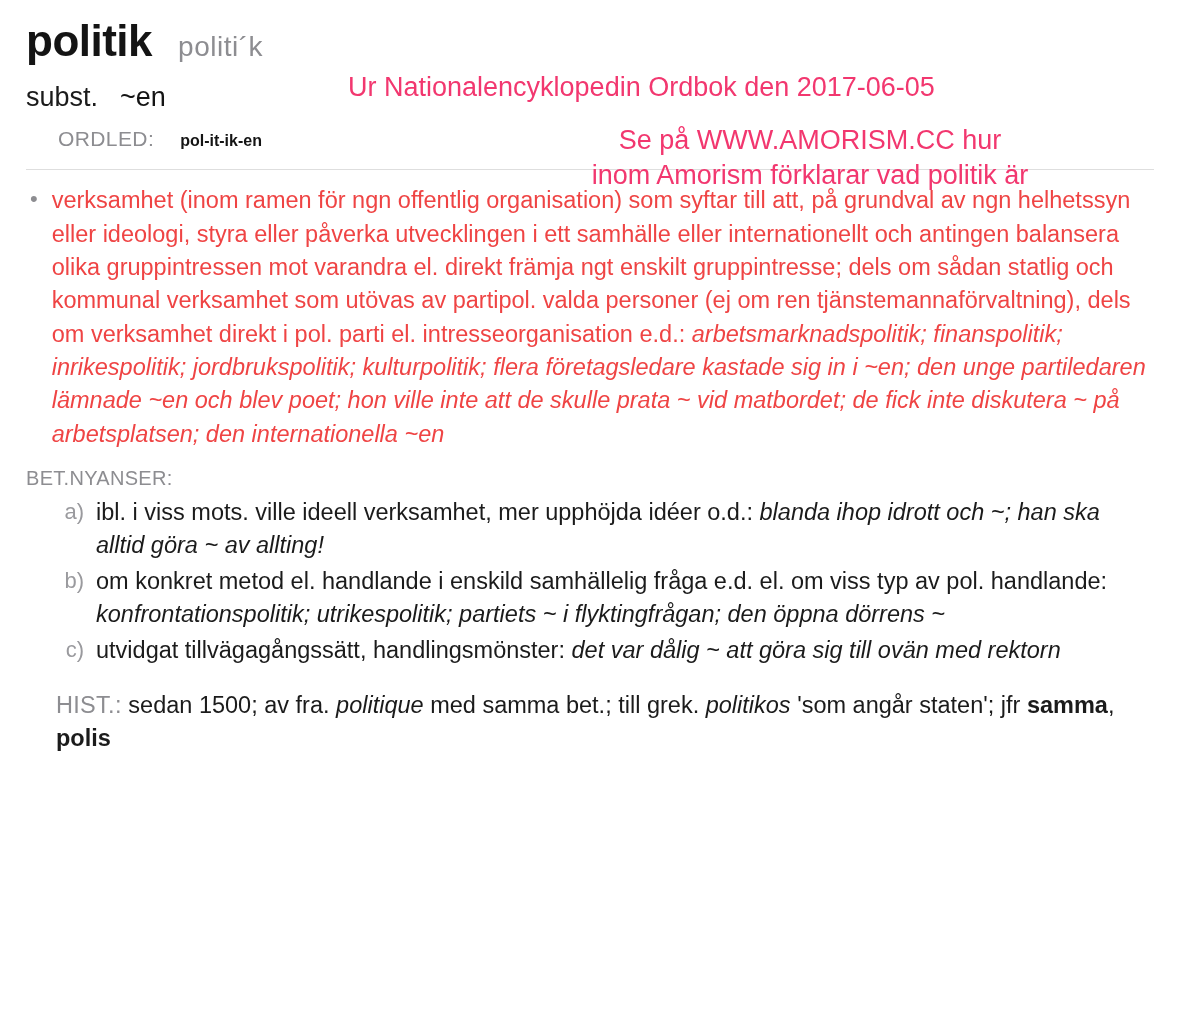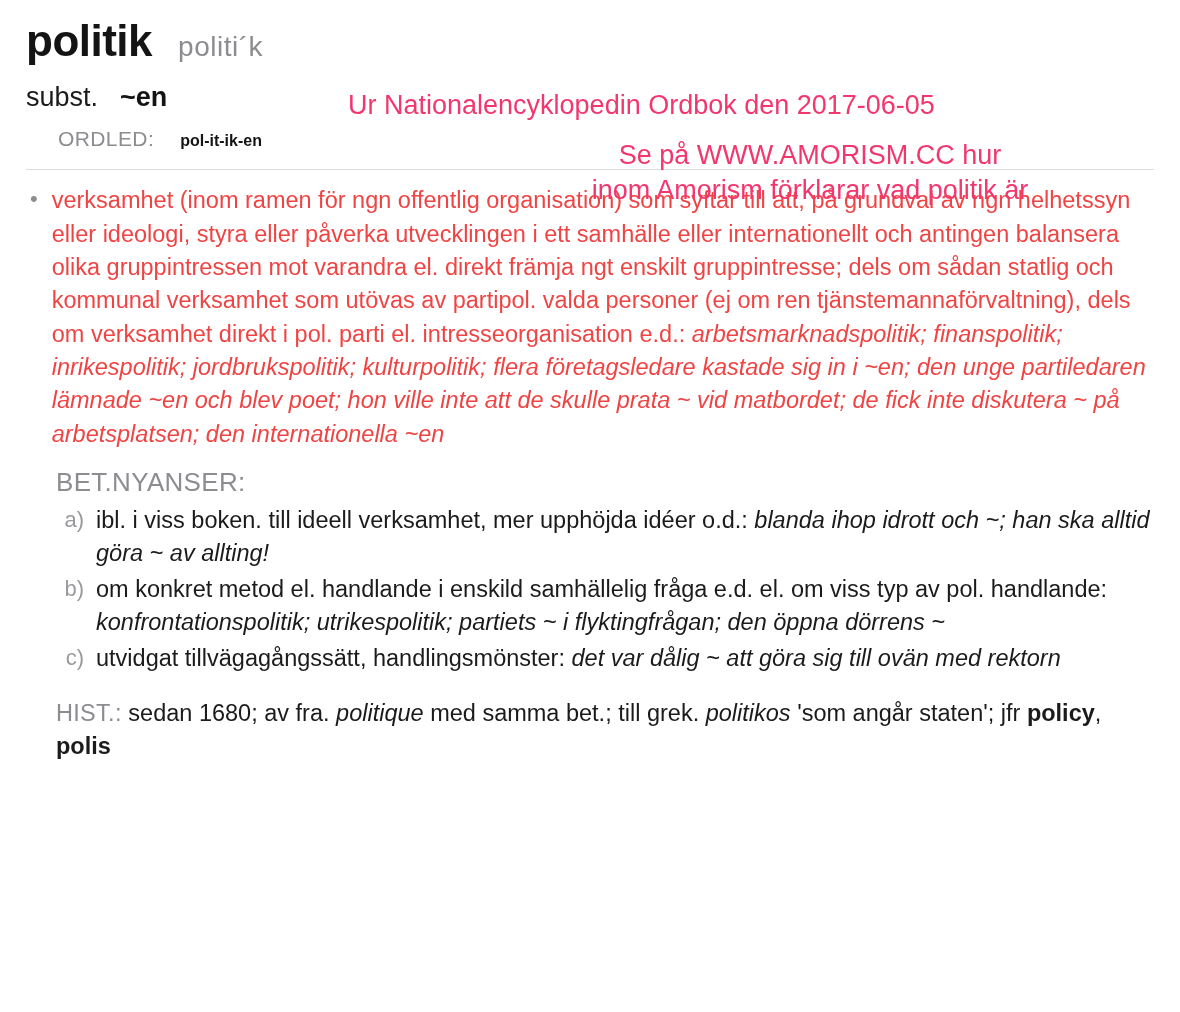--- a/index.html
+++ b/index.html
@@ -50,40 +50,39 @@
     color: #f2376f;
     font-weight: 400;
     line-height: 1.28;
     text-align: center;
   }
   .annotation-1 {
     top: 70px;
     left: 348px;
     font-size: 27px;
     white-space: nowrap;
-    margin-top: 18px;
   }
   .annotation-2 {
-    top: 138px;
+    top: 123px;
     left: 540px;
     width: 540px;
     font-size: 27px;
   }
   .annotation-2 .line2 { display: block; }
 
   
   .grammar-row {
     margin-top: 18px;
     display: flex;
     align-items: baseline;
     gap: 22px;
     font-size: 27px;
   }
   .pos { font-weight: 400; color: #1b1b1b; }
-  .inflection { font-weight: 700; color: #141414; }
+  .inflection { font-weight: 400; color: #141414; }
 
   .ordled-row {
     margin-top: 14px;
     margin-left: 32px;
     display: flex;
     align-items: baseline;
     gap: 26px;
     font-size: 21px;
   }
   .ordled-label {
@@ -120,22 +119,21 @@
     font-size: 23.5px;
     line-height: 1.42;
     color: #ef4444;
     flex: 1 1 auto;
   }
   .ex { font-style: italic; }
 
   
   .nuance-label {
     margin-top: 16px;
-    margin-left: 30px;
-    font-size: 26px;
+    font-size: 20px;
     color: #8d8d91;
     letter-spacing: 0.3px;
   }
   .nuance-list {
     margin: 6px 0 0 0;
     padding: 0;
     list-style: none;
   }
   .nuance-item {
     display: flex;
@@ -209,21 +207,21 @@
       <span class="ex">arbetsmarknadspolitik; finanspolitik; inrikespolitik; jordbrukspolitik; kulturpolitik; flera företagsledare kastade sig in i ~en; den unge partiledaren lämnade ~en och blev poet; hon ville inte att de skulle prata ~ vid matbordet; de fick inte diskutera ~ på arbetsplatsen; den internationella ~en</span>
     </div>
   </div>
 
   <div class="nuance-label">BET.NYANSER:</div>
 
   <ul class="nuance-list">
     <li class="nuance-item">
       <span class="nuance-marker">a)</span>
       <div class="nuance-text">
-        <span>ibl. i viss boken. till ideell verksamhet, mer upphöjda idéer o.d.:</span>
+        <span>ibl. i viss mots. ville ideell verksamhet, mer upphöjda idéer o.d.:</span>
         <span class="ex">blanda ihop idrott och ~; han ska alltid göra ~ av allting!</span>
       </div>
     </li>
     <li class="nuance-item">
       <span class="nuance-marker">b)</span>
       <div class="nuance-text">
         <span>om konkret metod el. handlande i enskild samhällelig fråga e.d. el. om viss typ av pol. handlande:</span>
         <span class="ex">konfrontationspolitik; utrikespolitik; partiets ~ i flyktingfrågan; den öppna dörrens ~</span>
       </div>
     </li>
@@ -231,22 +229,22 @@
       <span class="nuance-marker">c)</span>
       <div class="nuance-text">
         <span>utvidgat tillvägagångssätt, handlingsmönster:</span>
         <span class="ex">det var dålig ~ att göra sig till ovän med rektorn</span>
       </div>
     </li>
   </ul>
 
   <div class="hist-block">
     <span class="hist-label">HIST.:</span>
-    <span>sedan 1680; av fra.</span>
+    <span>sedan 1500; av fra.</span>
     <span class="ex">politique</span>
     <span>med samma bet.; till grek.</span>
     <span class="ex">politikos</span>
     <span>'som angår staten'; jfr</span>
-    <span class="hist-bold">policy</span><span>,</span>
+    <span class="hist-bold">samma</span><span>,</span>
     <span class="hist-bold">polis</span>
   </div>
 
 </div>
 
 </body></html>

